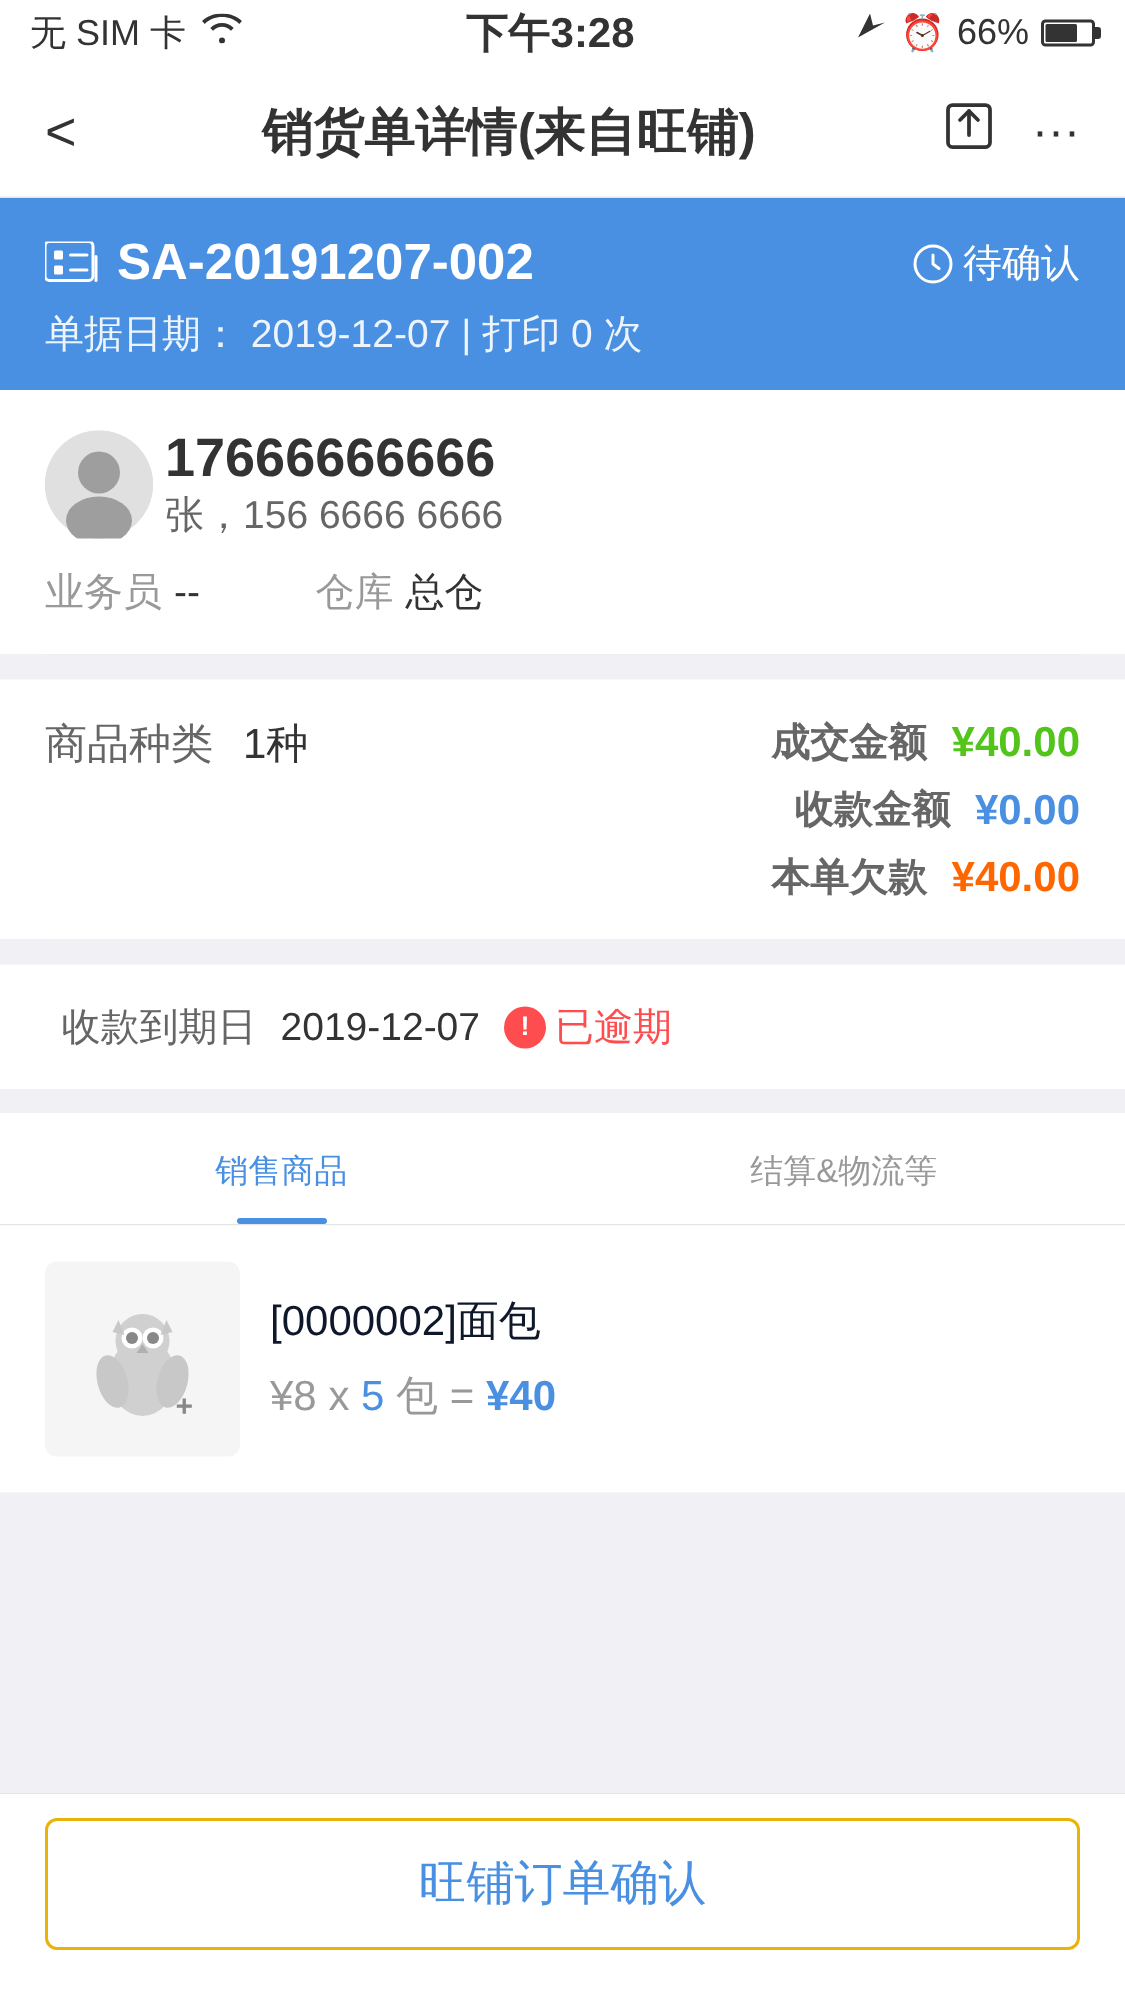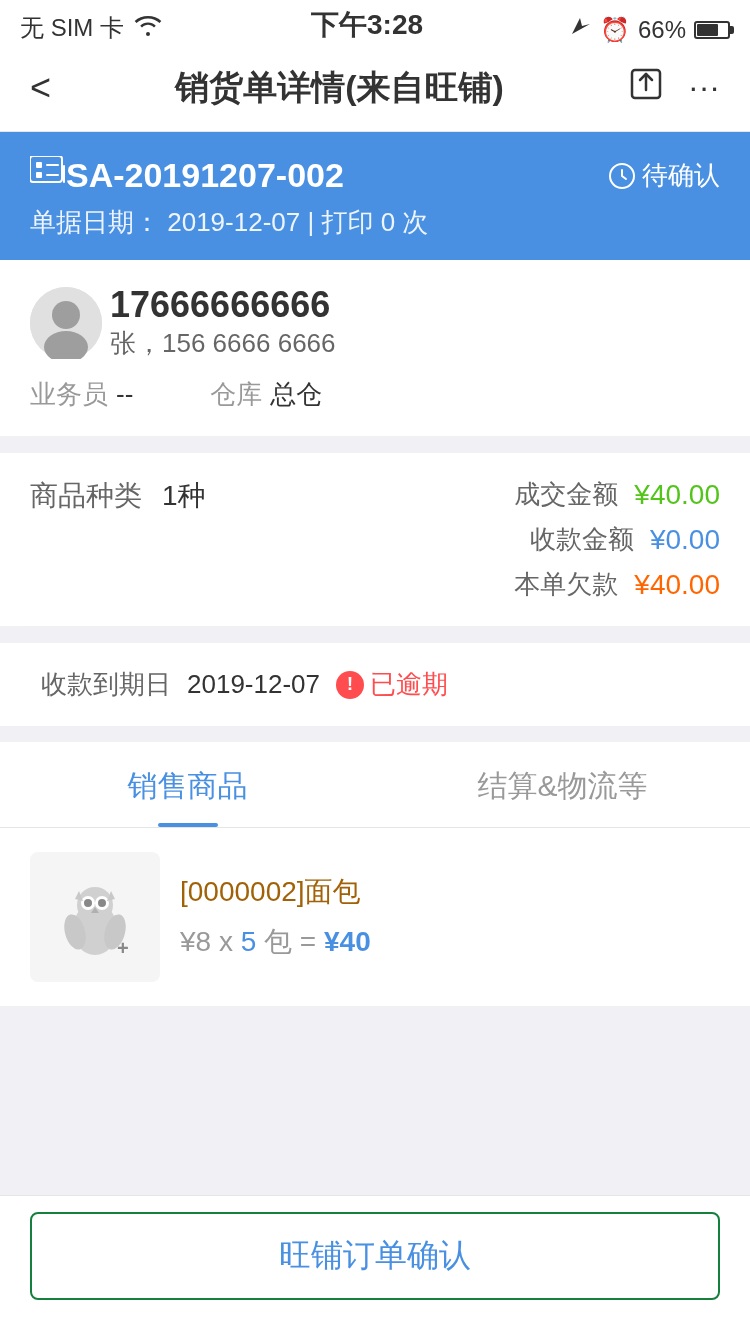--- a/index.html
+++ b/index.html
@@ -11,21 +11,21 @@
       font-family: -apple-system, "PingFang SC", "Helvetica Neue", sans-serif;
       font-size: 28px;
       color: #333;
     }
 
     
     .status-bar {
       height: 44px;
       background: #fff;
       display: flex;
-      align-items: flex-end;
+      align-items: center;
       justify-content: space-between;
       padding: 0 20px;
       font-size: 24px;
       font-weight: 500;
     }
     .status-left { display: flex; align-items: center; gap: 10px; }
     .status-center { font-size: 28px; font-weight: 600; }
     .status-right { display: flex; align-items: center; gap: 8px; font-size: 24px; }
     .battery-icon {
       display: inline-block;
@@ -97,21 +97,22 @@
     .order-id-row {
       display: flex;
       align-items: center;
       justify-content: space-between;
     }
     .order-id {
       font-size: 34px;
       font-weight: 700;
       color: #fff;
       display: flex;
-      gap: 0;
+      align-items: center;
+      gap: 12px;
     }
     .order-status {
       font-size: 26px;
       color: #fff;
       display: flex;
       align-items: center;
       gap: 6px;
     }
     .order-date-row {
       margin-top: 10px;
@@ -179,20 +180,21 @@
       gap: 20px;
       font-size: 28px;
     }
     .stats-label { color: #666; }
     .stats-value { color: #333; font-weight: 500; }
     .stats-right {
       display: flex;
       flex-direction: column;
       align-items: flex-end;
       gap: 10px;
+      font-weight: bold;
     }
     .stat-row {
       display: flex;
       align-items: center;
       gap: 16px;
       font-size: 26px;
     }
     .stat-name { color: #666; }
     .stat-amount-green { color: #52c41a; font-size: 28px; }
     .stat-amount-blue { color: #4a90e2; font-size: 28px; }
@@ -236,21 +238,21 @@
       margin-top: 16px;
     }
     .tabs-row {
       display: flex;
       border-bottom: 1px solid #e5e5e5;
     }
     .tab {
       flex: 1;
       text-align: center;
       padding: 24px 0 20px;
-      font-size: 30px;
+      font-size: 22px;
       cursor: pointer;
       position: relative;
       color: #999;
     }
     .tab.active {
       color: #4a90e2;
       font-weight: 500;
     }
     .tab.active::after {
       content: '';
@@ -283,21 +285,21 @@
       align-items: center;
       justify-content: center;
       flex-shrink: 0;
       overflow: hidden;
     }
     .product-info {
       flex: 1;
     }
     .product-name {
       font-size: 28px;
-      color: #a16207;
+      color: #0f172a;
       font-weight: 500;
     }
     .product-price-row {
       margin-top: 12px;
       font-size: 28px;
       color: #999;
     }
     .product-price-row .qty { color: #4a90e2; }
     .product-price-row .total { color: #4a90e2; font-weight: 600; }
 
@@ -313,21 +315,21 @@
       bottom: 0;
       left: 0;
       width: 750px;
       background: #fff;
       padding: 16px 30px 34px;
       border-top: 1px solid #e5e5e5;
     }
     .confirm-btn {
       width: 100%;
       height: 88px;
-      border: 2px solid #15803d;
+      border: 2px solid #eab308;
       border-radius: 8px;
       background: #fff;
       color: #4a90e2;
       font-size: 32px;
       font-weight: 500;
       cursor: pointer;
       display: flex;
       align-items: center;
       justify-content: center;
     }

